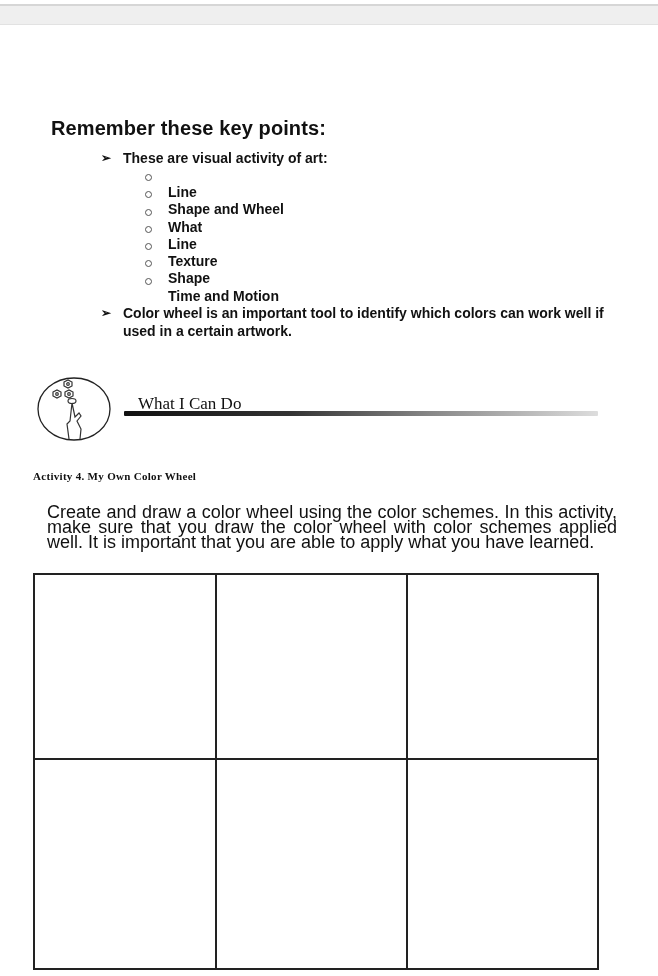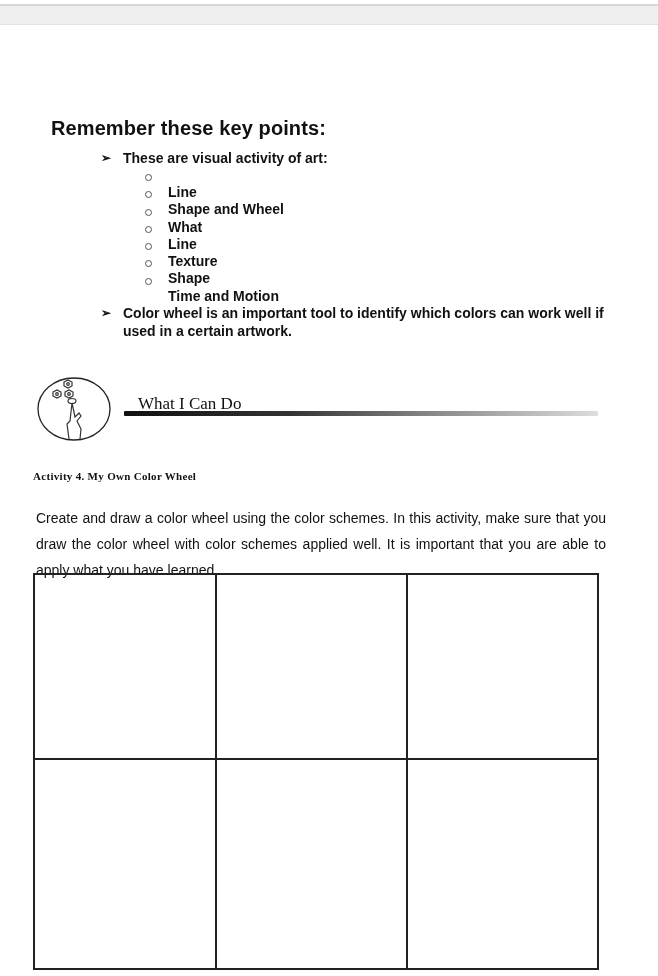--- a/index.html
+++ b/index.html
@@ -38,21 +38,21 @@
   }
   .section-bar {
     left: 124px; top: 411px; width: 474px; height: 5px;
     background: linear-gradient(to right, #111 0%, #333 35%, #888 65%, #ddd 100%);
     border-radius: 1px;
   }
   .activity-title {
     left: 33px; top: 470px; font-family: "Liberation Serif", serif; font-weight: bold; font-size: 11px; letter-spacing: 0.3px;
   }
   .activity-desc {
-    left: 36px; top: 505px; width: 570px; font-size: 14px; line-height: 26px; text-align: justify;
+    left: 47px; top: 505px; width: 570px; font-size: 18px; line-height: 15px; text-align: justify;
   }
   .grid {
     left: 33px; top: 573px; width: 566px; height: 397px;
     border: 2px solid #222; box-sizing: border-box;
     display: grid; grid-template-columns: 182px 191px 1fr; grid-template-rows: 185px 1fr;
   }
   .cell { border-right: 2px solid #222; border-bottom: 2px solid #222; }
   .cell:nth-child(3n) { border-right: none; }
   .cell:nth-child(n+4) { border-bottom: none; }
 </style>

